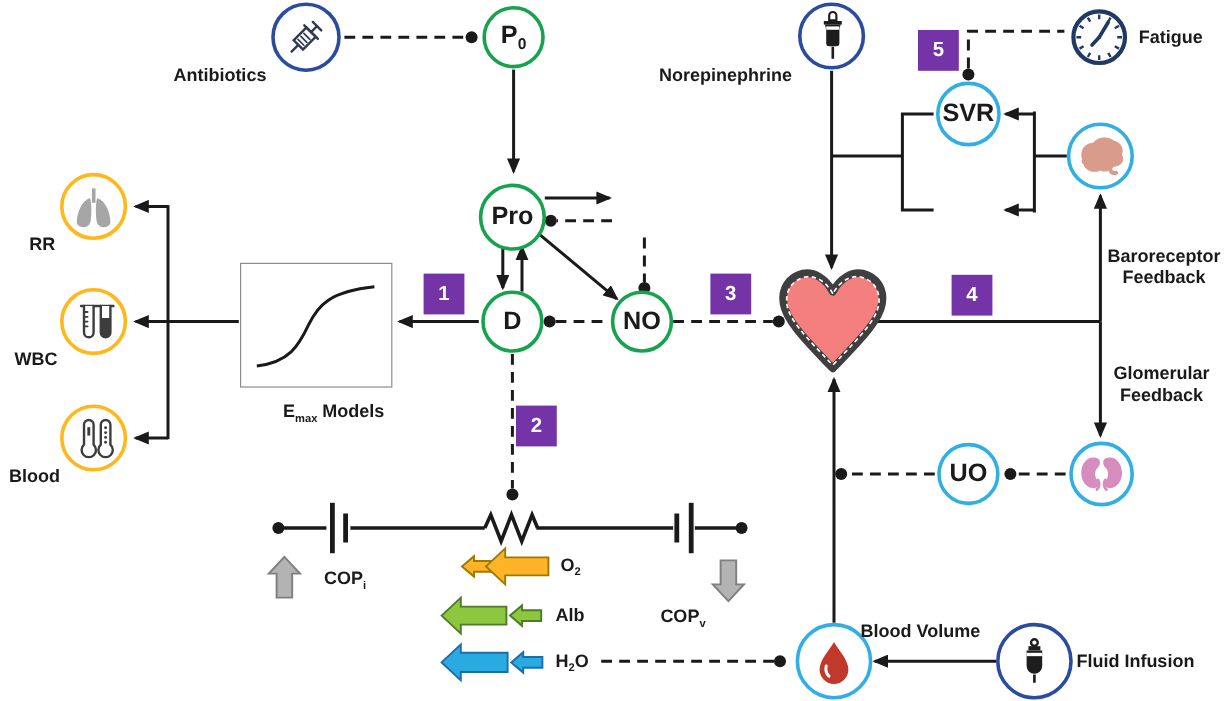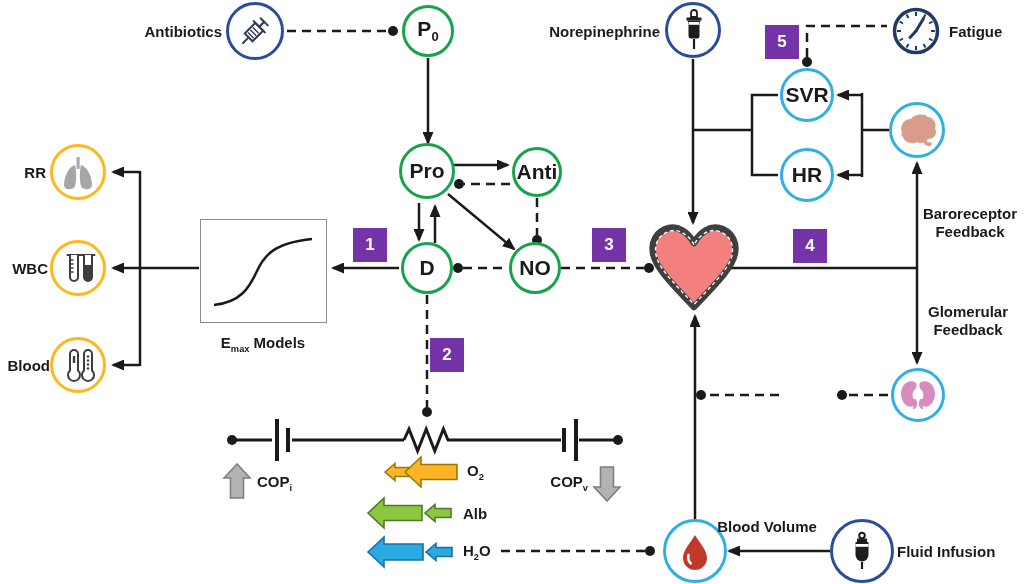--- a/index.html
+++ b/index.html
@@ -7,21 +7,21 @@
           font-family:"Liberation Sans",sans-serif;color:#1a1a1a;overflow:hidden;}
   svg.layer{position:absolute;left:0;top:0;z-index:1;}
   .node{position:absolute;border-radius:50%;background:#fff;box-sizing:border-box;
         display:flex;align-items:center;justify-content:center;
         font-weight:bold;font-size:21px;color:#1a1a1a;z-index:3;}
   .green{border:3px solid #17A24D;}
   .blue{border:3px solid #31AEE4;}
   .navy{border:3px solid #2B4C9E;}
   .yellow{border:3px solid #FFB81C;}
   .lbl{position:absolute;font-weight:bold;font-size:15px;white-space:nowrap;z-index:4;}
-  .lbl.r{transform:translate(-100%,-50%);}
+  .lbl.r{transform:translate(-100%,-50%);margin-top:32px;}
   .lbl.l{transform:translate(0,-50%);}
   .lbl.c{transform:translate(-50%,-50%);text-align:center;line-height:18px;white-space:normal;}
   .num{position:absolute;width:34px;height:34px;background:#7533A8;color:#fff;
        display:flex;align-items:center;justify-content:center;
        font-weight:bold;font-size:17px;z-index:5;}
   .emaxbox{position:absolute;left:200px;top:219px;width:127px;height:104px;
            border:1.5px solid #8c8c8c;background:#fff;box-sizing:border-box;z-index:2;}
   .heart-text{position:absolute;left:664px;top:252px;width:60px;text-align:center;
               font-weight:bold;font-size:15.5px;line-height:23px;z-index:4;}
   sub{font-size:0.62em;}
@@ -143,44 +143,41 @@
       <path d="M26 26 L33.5 13.5" stroke-width="3" stroke-linecap="round"></path>
       <path d="M26 26 L20 32.5" stroke-width="3" stroke-linecap="round"></path>
     </g>
   </svg>
 
   <div class="emaxbox">
     <svg width="124" height="101" viewBox="0 0 124 101">
       <path d="M13 85 C40 82 48 68 56 51 C64 34 74 23 111 19" fill="none" stroke="#1a1a1a" stroke-width="2.5"></path>
     </svg>
   </div>
-  <div class="lbl c" style="left:263px;top:346px;">
+  <div class="lbl c" style="left:278px;top:346px;">
     <span>E</span><sub>max</sub><span class="gap">Models</span>
   </div>
 
   <div class="node green" style="left:402px;top:5px;width:52px;height:52px;">
     <span><span>P</span><sub>0</sub></span>
   </div>
-  <div class="node green" style="left:399px;top:143px;width:56px;height:56px;">
+  <div class="node green" style="left:399px;top:153px;width:56px;height:56px;">
     <span>Pro</span>
-  </div>
-  <div class="node green" style="left:512px;top:147px;width:50px;height:50px;">
-    <span>Anti</span>
   </div>
   <div class="node green" style="left:401px;top:242px;width:52px;height:52px;">
     <span>D</span>
   </div>
   <div class="node green" style="left:509px;top:242px;width:52px;height:52px;">
     <span>NO</span>
   </div>
   <div class="node blue" style="left:780px;top:68px;width:54px;height:54px;">
     <span>SVR</span>
   </div>
-  <div class="node blue" style="left:780px;top:148px;width:54px;height:54px;">
-    <span>HR</span>
+  <div class="node blue" style="left:781px;top:369px;width:52px;height:52px;">
+    <span>UO</span>
   </div>
 
 
   <div class="node navy" style="left:226px;top:2px;width:58px;height:58px;">
     <svg width="44" height="44" viewBox="0 0 44 44" stroke="#2F3B52" stroke-width="2" fill="none" stroke-linecap="round">
       <g transform="rotate(-45 22 22)">
         <line x1="5" y1="22" x2="13" y2="22"></line>
         <rect x="13" y="16.5" width="15" height="11" fill="#fff"></rect>
         <line x1="16" y1="18.5" x2="16" y2="25.5" stroke-width="1.4"></line>
         <line x1="19.5" y1="18.5" x2="19.5" y2="25.5" stroke-width="1.4"></line>
@@ -291,21 +288,21 @@
     <div>Feedback</div>
   </div>
   <div class="lbl c" style="left:968px;top:321px;">
     <div>Glomerular</div>
     <div>Feedback</div>
   </div>
 
   <div class="lbl c" style="left:767px;top:527px;">Blood Volume</div>
   <div class="lbl l" style="left:897px;top:551px;">Fluid Infusion</div>
 
-  <div class="lbl l" style="left:257px;top:483px;">
+  <div class="lbl l" style="left:270px;top:483px;">
     <span>COP</span><sub>i</sub>
   </div>
   <div class="lbl r" style="left:588px;top:483px;">
     <span>COP</span><sub>v</sub>
   </div>
   <div class="lbl l" style="left:467px;top:472px;">
     <span>O</span><sub>2</sub>
   </div>
   <div class="lbl l" style="left:463px;top:513px;">Alb</div>
   <div class="lbl l" style="left:463px;top:552px;text-align:right;">

